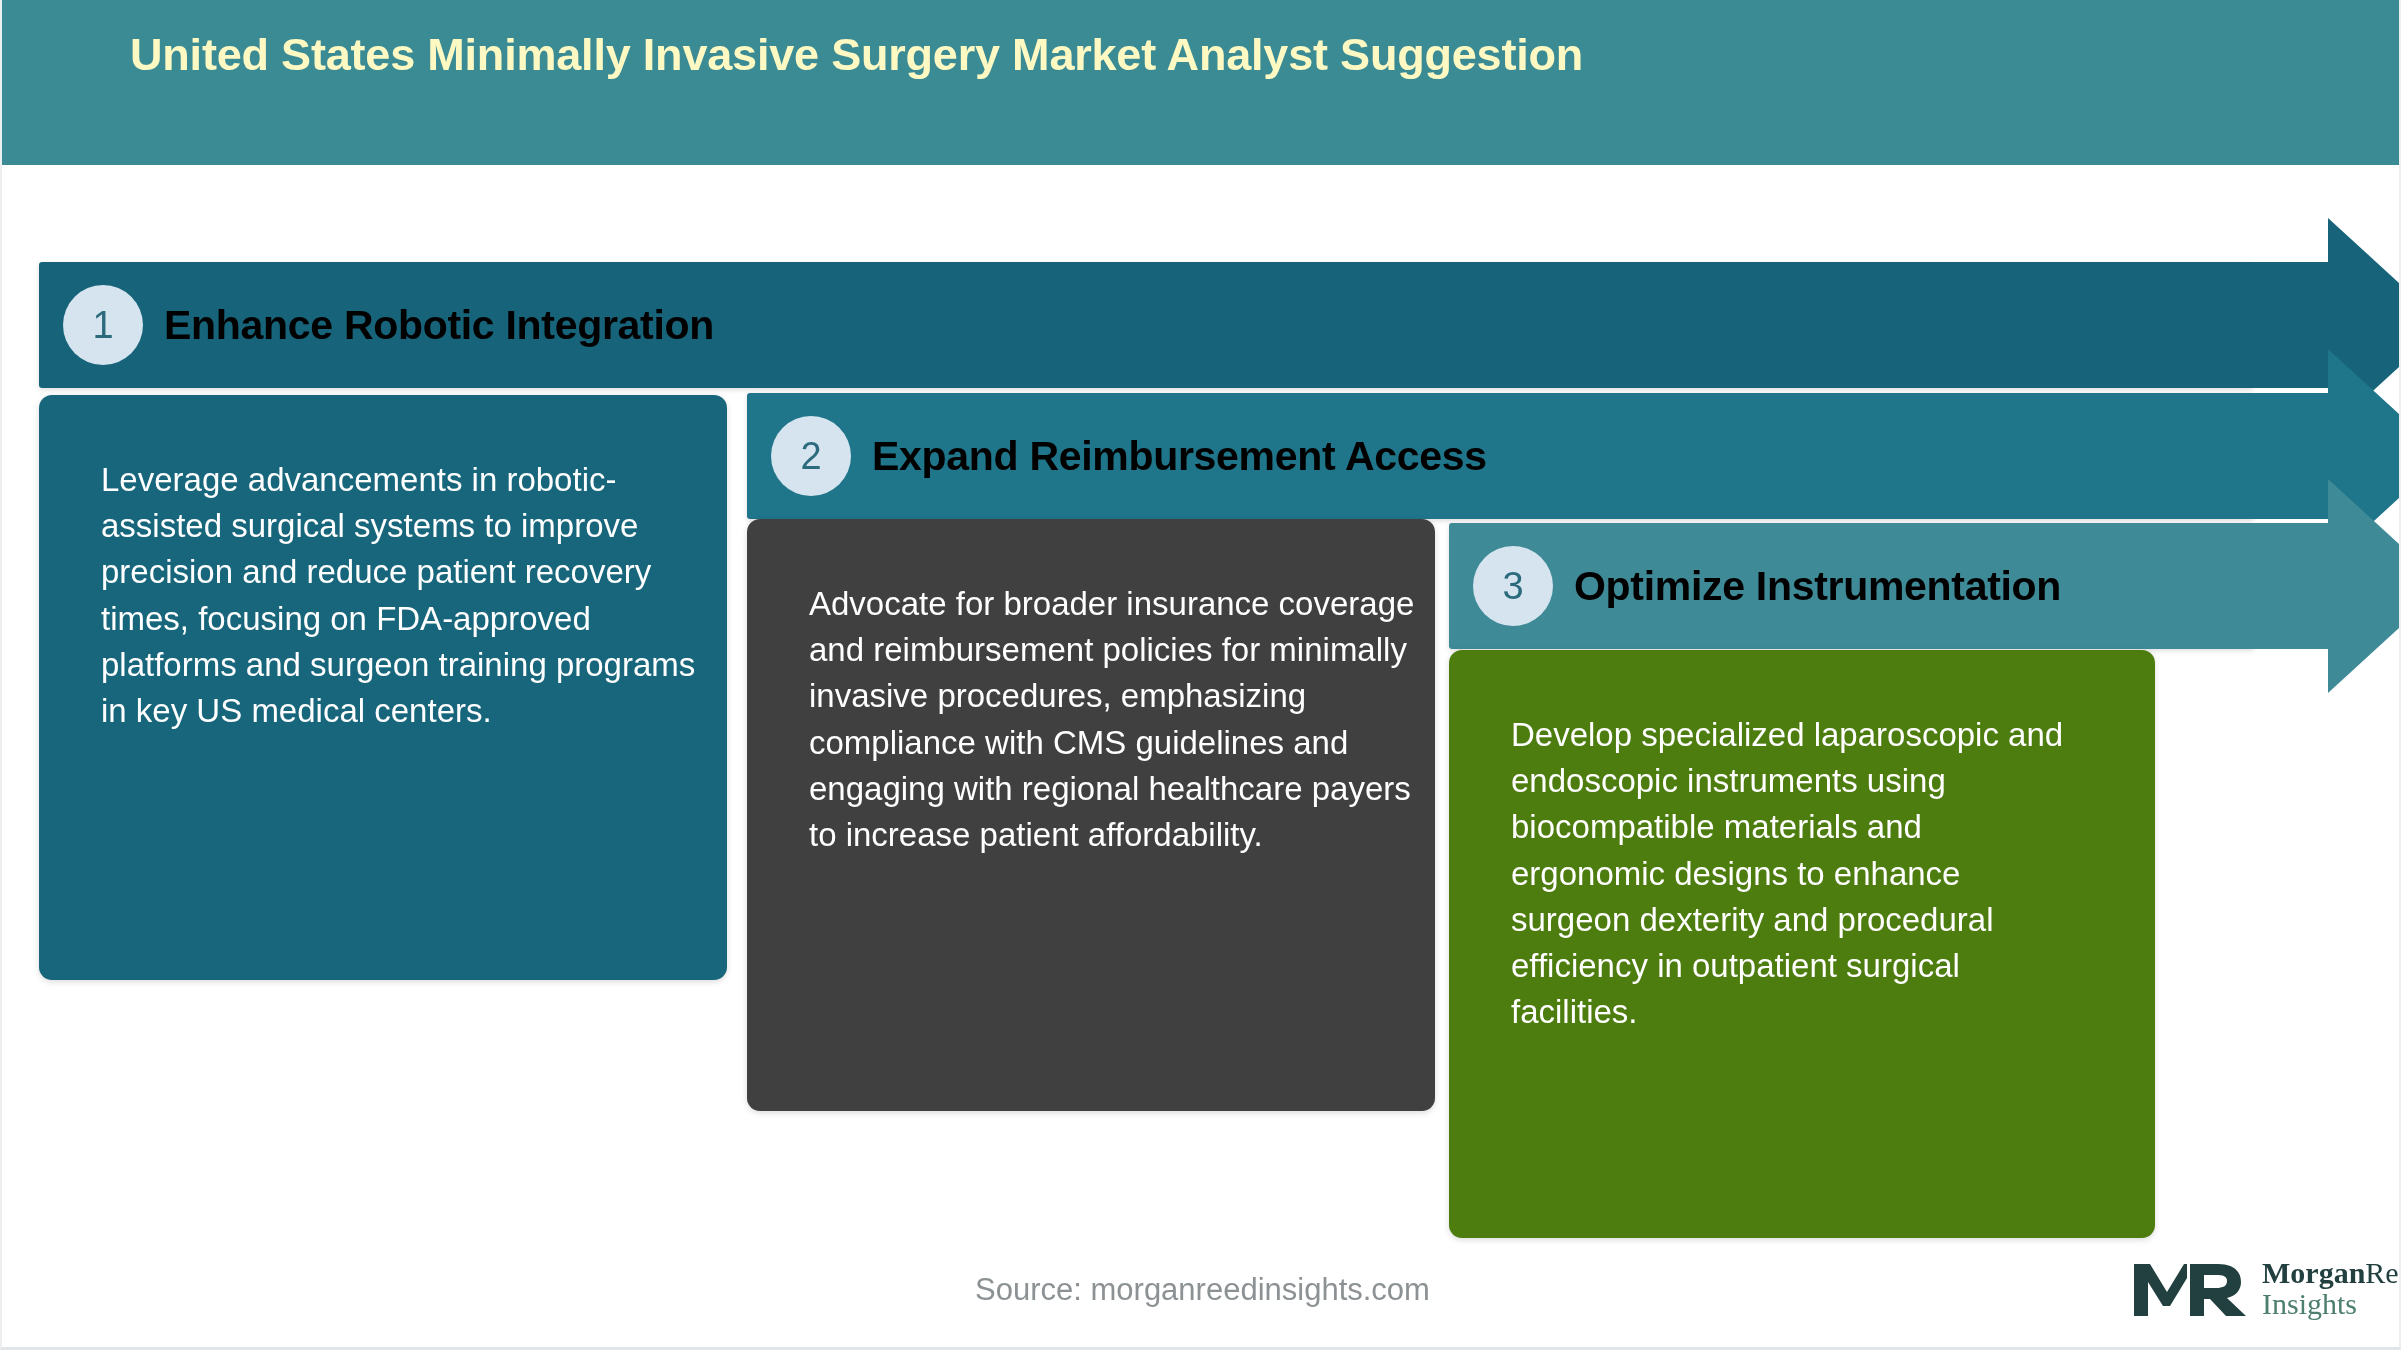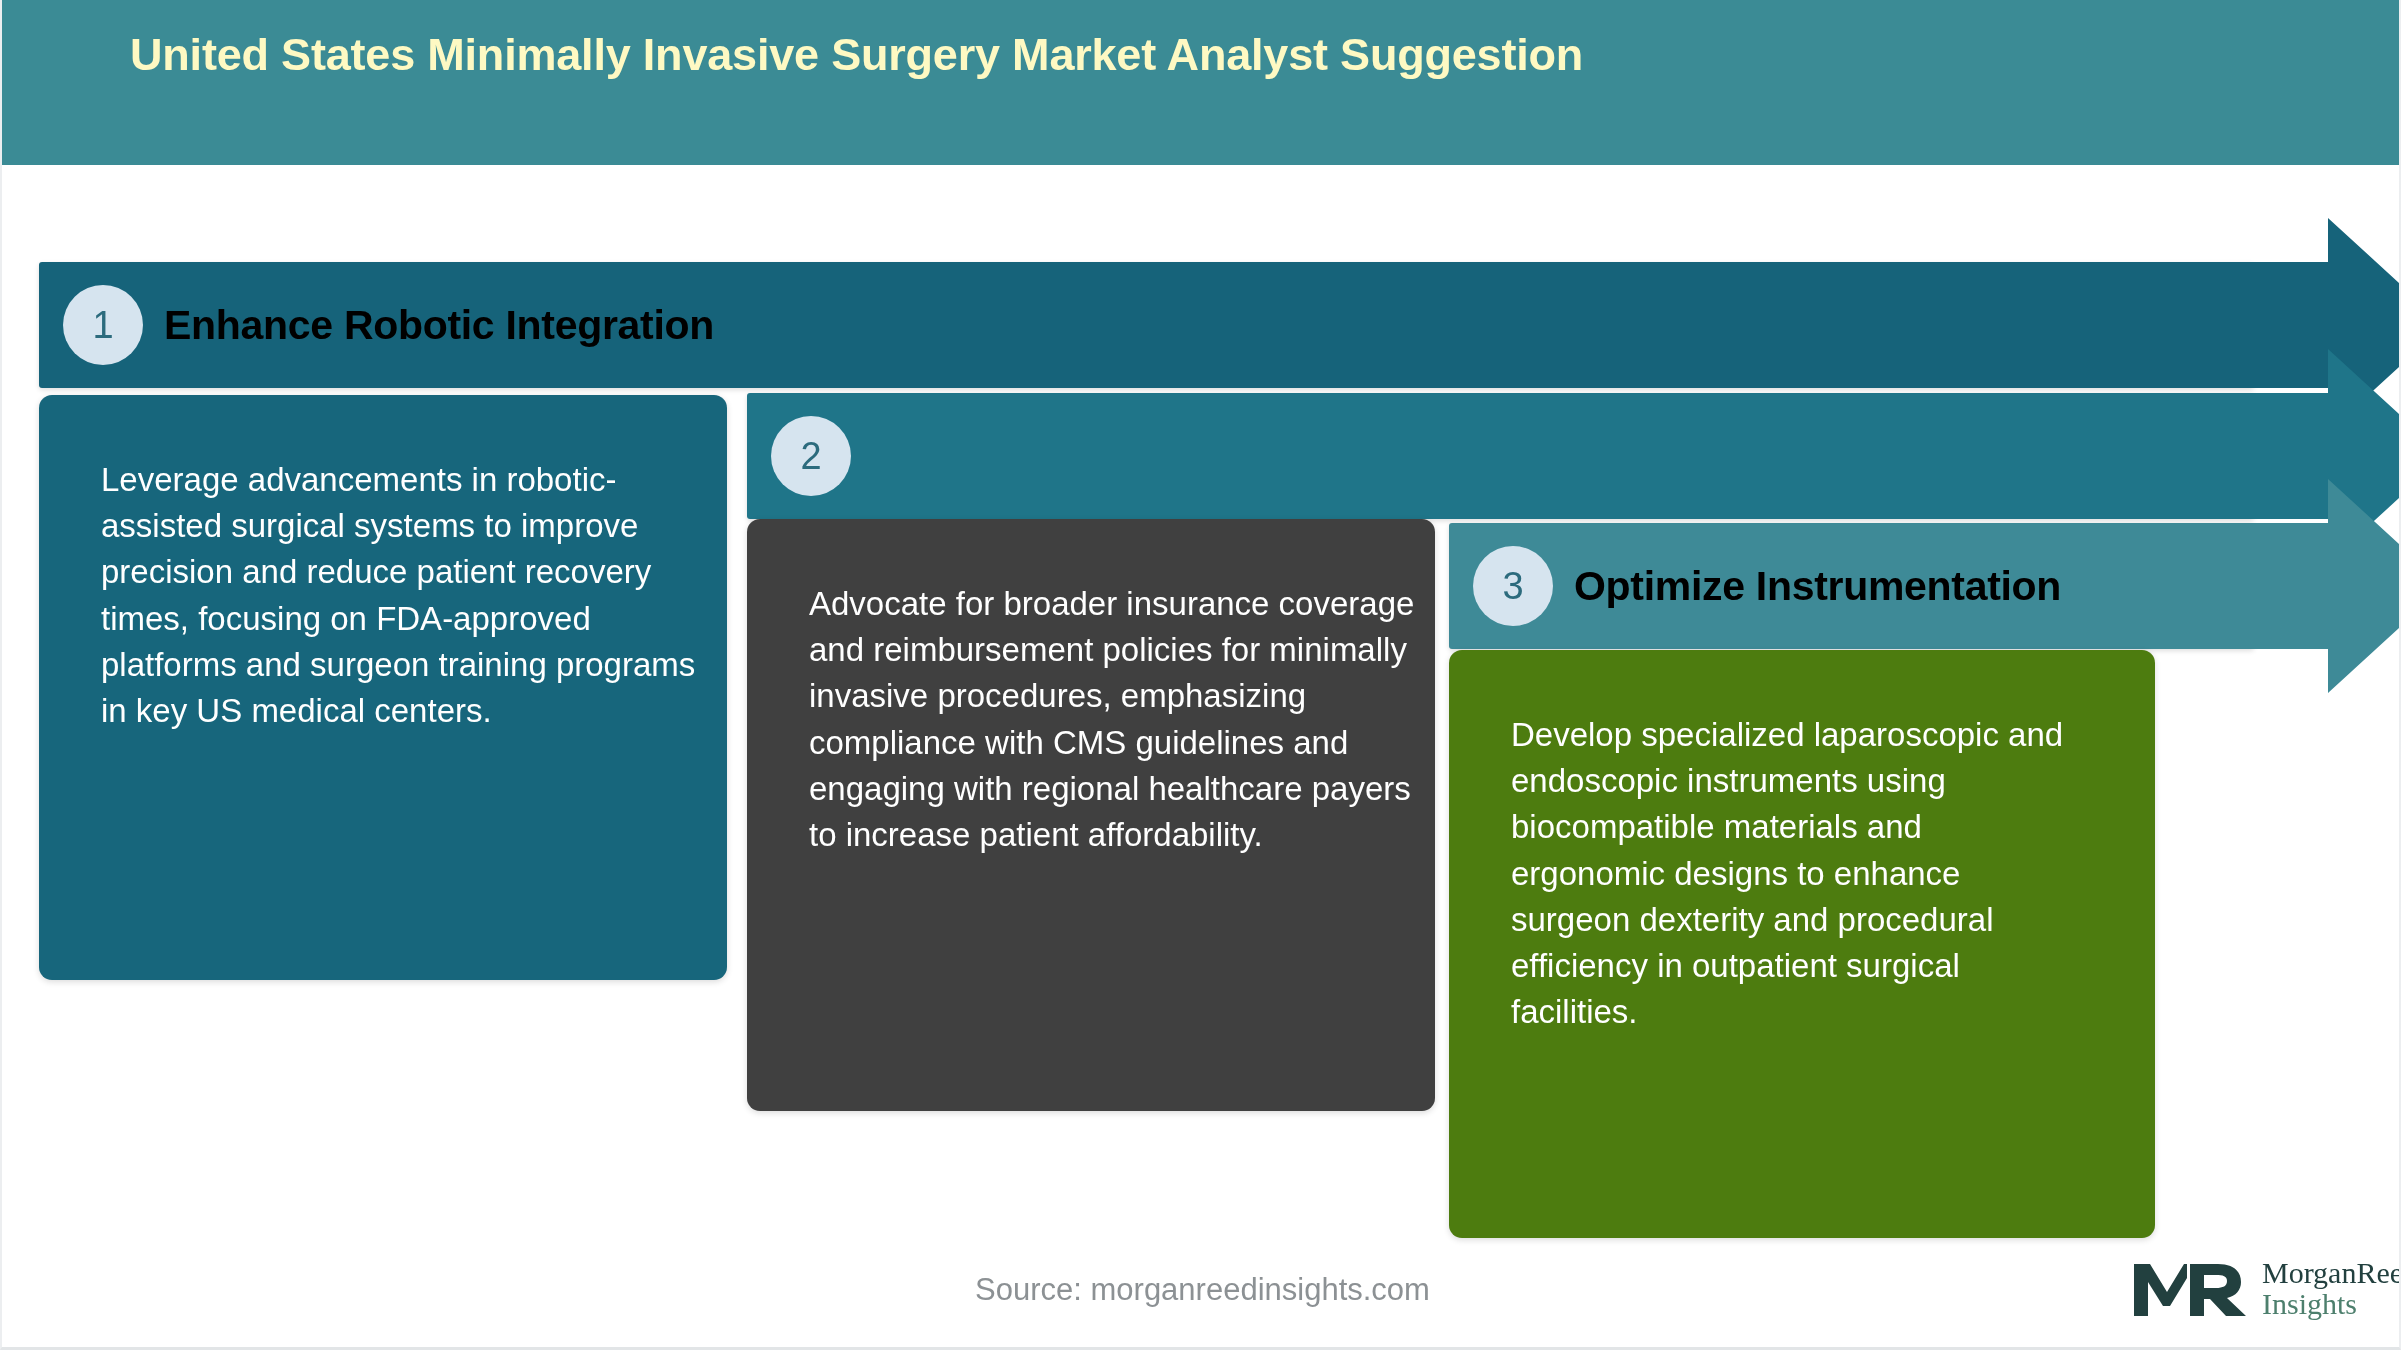--- a/index.html
+++ b/index.html
@@ -129,21 +129,21 @@
     gap: 14px;
   }
   .logo-mark { display: block; }
   .logo-words {
     display: flex;
     flex-direction: column;
     line-height: 1.02;
     font-family: "Liberation Serif", serif;
   }
   .logo-line1 { font-size: 30px; color: #22403f; }
-  .logo-line1 b { font-weight: normal; margin-top: 12px; }
+  .logo-line1 b { font-weight: bold; margin-top: 12px; }
   .logo-line1 span { font-weight: normal; }
   .logo-line2 { font-size: 30px; color: #4d7f6d; }
 </style>
 </head>
 <body>
 
 <div class="page">
 
   <div class="header-band">
     <div class="header-title">United States Minimally Invasive Surgery Market Analyst Suggestion</div>
@@ -165,20 +165,21 @@
   </div>
 
   <div class="arrow-row" style="left:745px; top:393px; width:1507px;">
     <div class="arrow-bar" style="width:1507px; background:#1f7589;"></div>
     <div class="arrow-head" style="left:1503px;">
       <svg width="195" height="214" viewBox="0 0 195 214">
         <path d="M0 44 L78 44 L78 0 L195 107 L78 214 L78 170 L0 170 Z" fill="#1f7589"></path>
       </svg>
     </div>
     <div class="badge">2</div>
+    <div class="banner-title">Expand Reimbursement Access</div>
   </div>
 
   <div class="body-card" style="left:745px; top:519px; width:688px; height:592px; background:#404040;">
     <div class="body-text" style="width:620px;">Advocate for broader insurance coverage and reimbursement policies for minimally invasive procedures, emphasizing compliance with CMS guidelines and engaging with regional healthcare payers to increase patient affordability.</div>
   </div>
 
   <div class="arrow-row" style="left:1447px; top:523px; width:805px;">
     <div class="arrow-bar" style="width:805px; background:#3e8a97;"></div>
     <div class="arrow-head" style="left:801px;">
       <svg width="195" height="214" viewBox="0 0 195 214">

